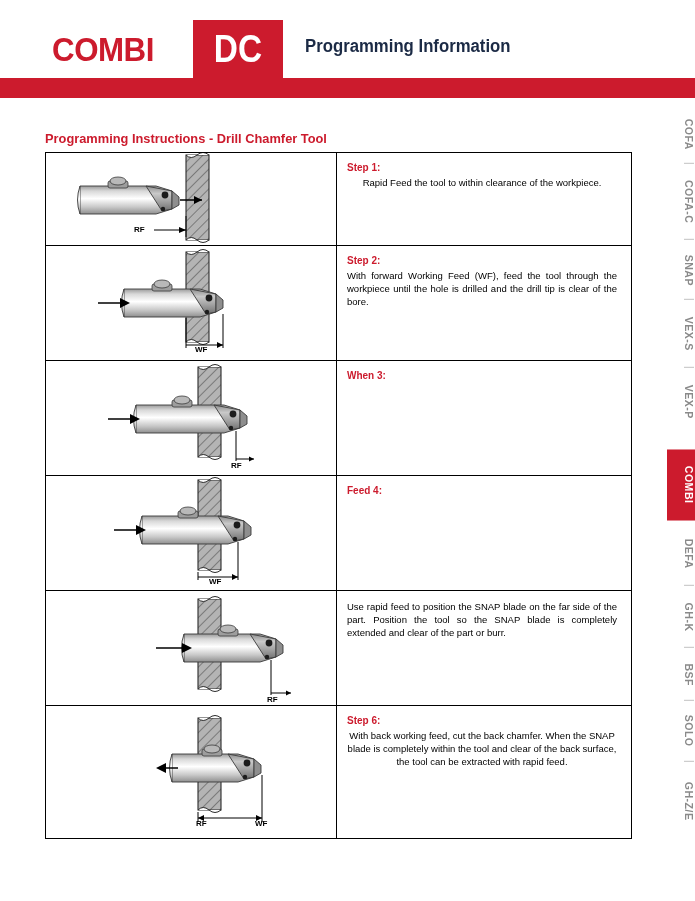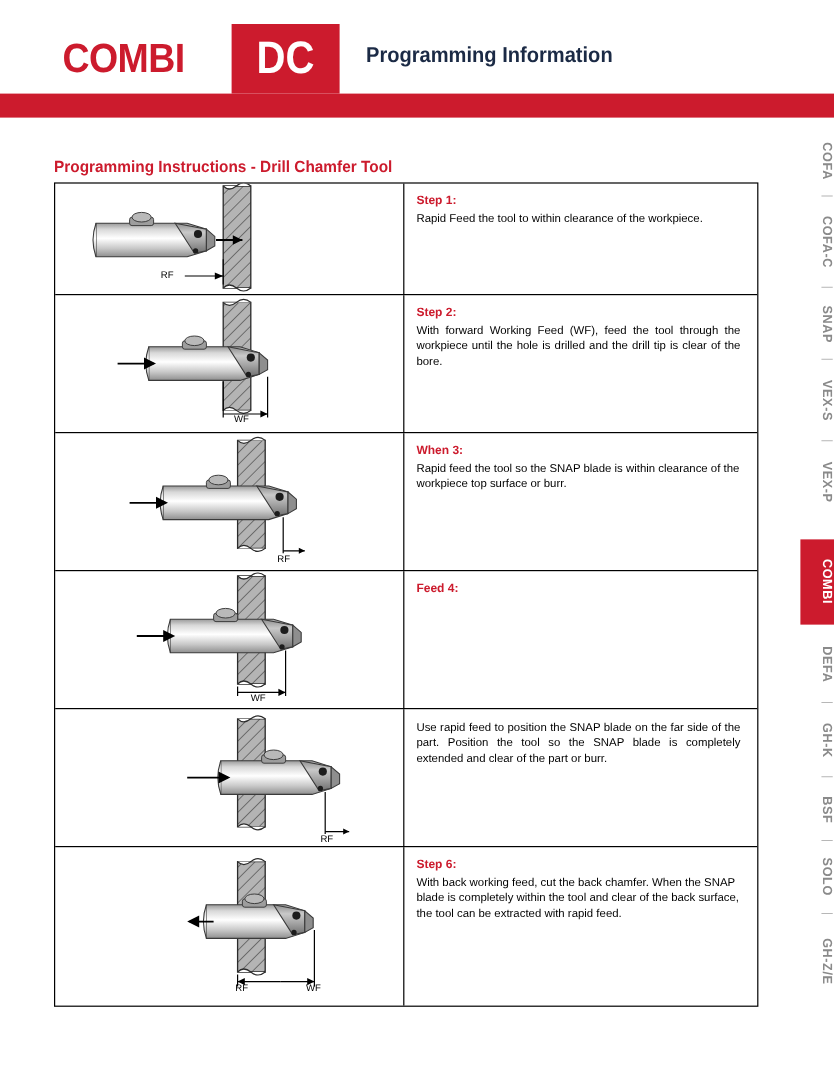--- a/index.html
+++ b/index.html
@@ -113,40 +113,40 @@
     margin-bottom: 1px;
     line-height: 1.25;
   }
   .step-text {
     font-size: 9.5px;
     color: #000;
     line-height: 1.38;
     text-align: justify;
     padding-right: 4px;
   }
-  .step-text.nojust { text-align: left; }
+  .step-text.nojust { text-align: center; }
 
   
   .h1 { height: 93px; }
   .h2 { height: 115px; }
   .h3 { height: 115px; }
   .h4 { height: 115px; }
   .h5 { height: 115px; }
   .h6 { height: 132px; }
 
   
   .fig {
     position: absolute;
     inset: 0;
   }
   .fig svg { display: block; }
   .dim-label {
     position: absolute;
     font-size: 8px;
-    font-weight: normal;
+    font-weight: bold;
     color: #000;
     font-family: "Liberation Sans", sans-serif;
   }
 
   
   .sidebar {
     position: absolute;
     right: 0; top: 110px;
     width: 28px;
     height: 745px;
@@ -333,21 +333,20 @@
 
           <line x1="190" y1="70" x2="190" y2="100" stroke="#000" stroke-width="1"></line>
           <line x1="190" y1="98" x2="208" y2="98" stroke="#000" stroke-width="1"></line>
           <polygon points="208,98 203,95.5 203,100.5" fill="#000"></polygon>
         </svg>
       </div>
       <div class="dim-label" style="left:185px; top:100px;">RF</div>
     </div>
     <div class="txt-cell">
       <div class="step-label">When 3:</div>
-      <div class="step-text nojust">Rapid feed the tool so the SNAP blade is within clearance of the workpiece top surface or burr.</div>
     </div>
   </div>
 
   <div class="step-row h4">
     <div class="fig-cell">
       <div class="fig">
         <svg width="291" height="114" viewBox="0 0 291 114">
           <defs>
             <pattern id="hatch4" width="7" height="7" patternTransform="rotate(45)" patternUnits="userSpaceOnUse">
               <rect width="7" height="7" fill="#b4b4b4"></rect>

